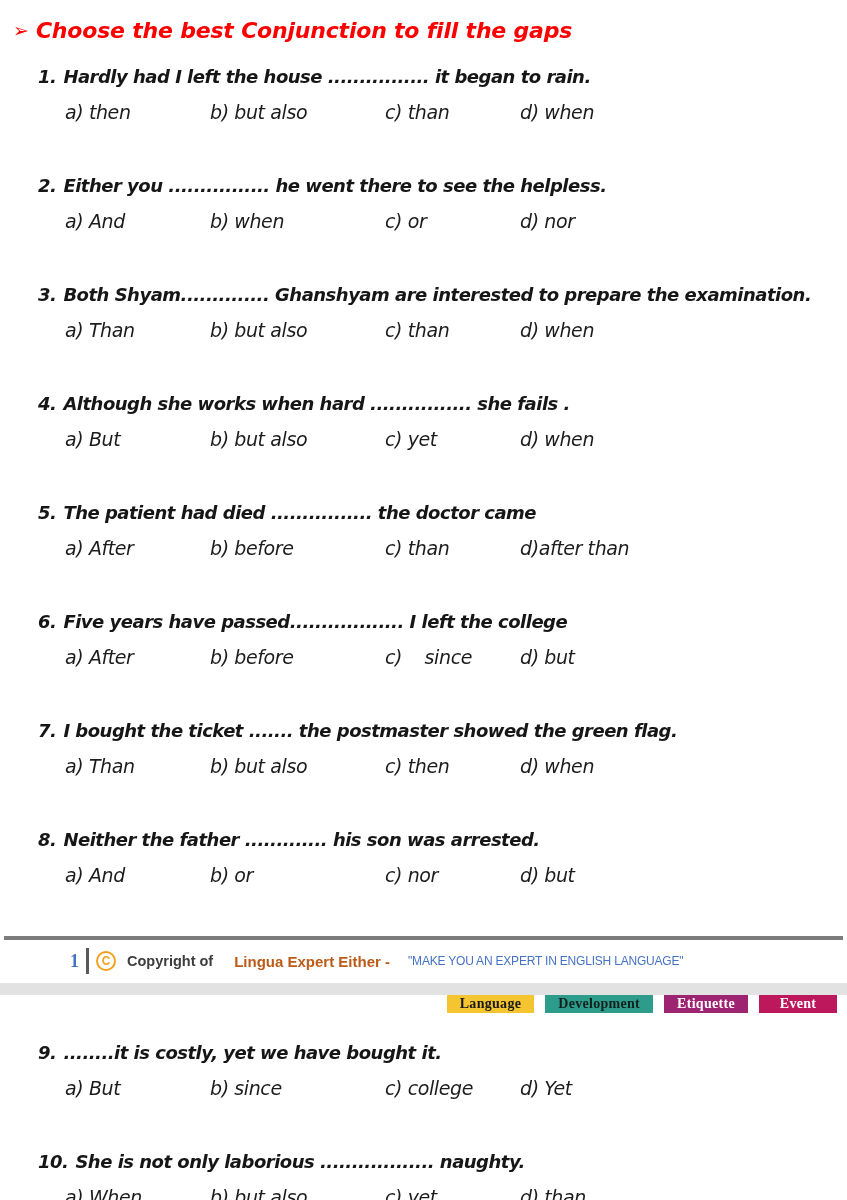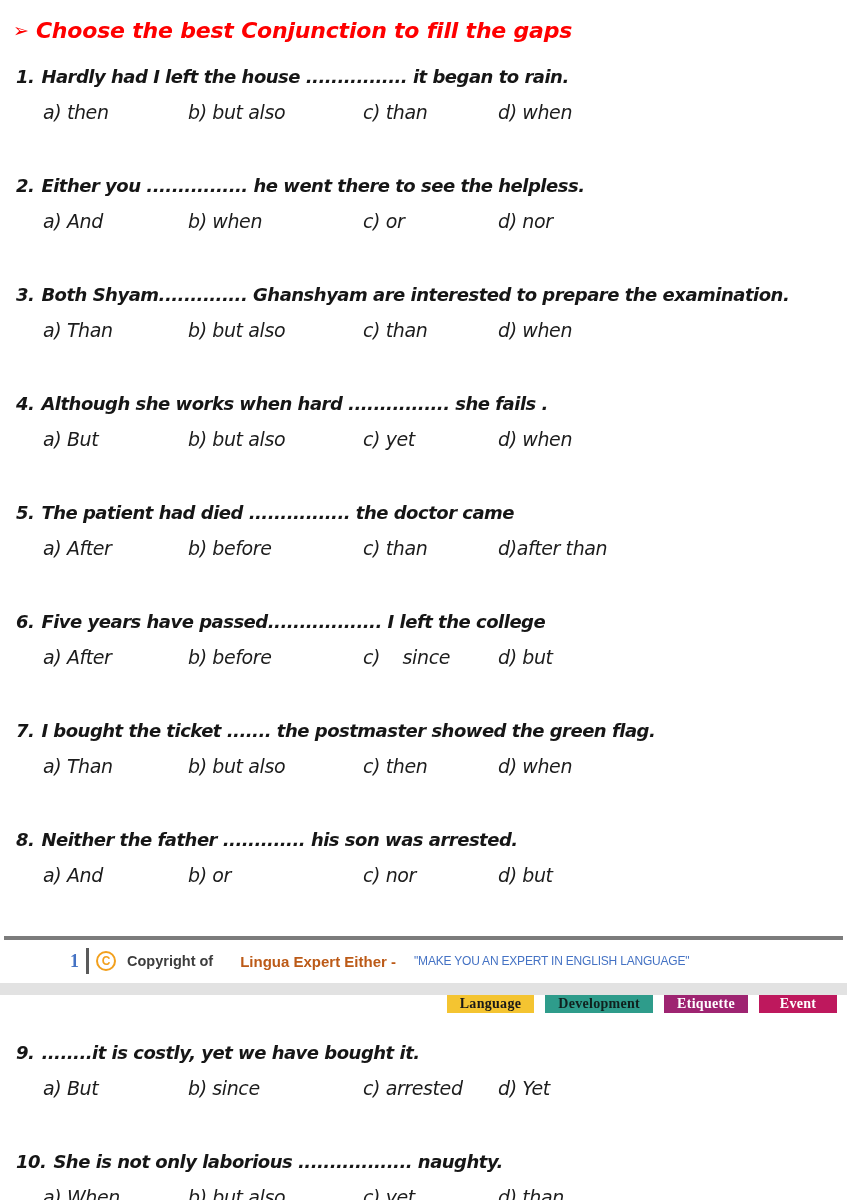--- a/index.html
+++ b/index.html
@@ -26,21 +26,21 @@
   .title-text {
     font-size: 22px;
     line-height: 30px;
     font-weight: bold;
     font-style: italic;
     letter-spacing: -0.2px;
   }
 
   
   .questions { margin-top: 18px; }
-  .question { padding-left: 16px; margin-bottom: 48px; overflow: hidden; }
+  .question { padding-left: 38px; margin-bottom: 48px; overflow: hidden; }
   .q-line {
     font-size: 18px;
     line-height: 26px;
     font-weight: bold;
     font-style: italic;
     letter-spacing: -0.5px;
     white-space: nowrap;
     color: #161616;
   }
   .q-num { display: inline-block; margin-right: 7px; }
@@ -98,21 +98,21 @@
     display: inline-flex;
     align-items: center;
     justify-content: center;
     margin-right: 11px;
     flex: none;
   }
   .copyright-prefix {
     color: #3d3d3d;
     font-weight: bold;
     font-size: 14.5px;
-    margin-right: 27px;
+    margin-right: 21px;
   }
   .brand {
     color: #bc5a17;
     font-weight: bold;
     font-size: 15px;
     margin-right: 18px;
   }
   .tagline {
     color: #4472c4;
     font-size: 12px;
@@ -271,21 +271,21 @@
       <span class="tab" style="background: #be185d; color: rgb(255, 255, 255);">Event</span>
     </div>
   <div class="questions questions-p2" id="questions-page-2">
       <div class="question">
     <div class="q-line">
       <span class="q-num">9.</span><span class="q-text">........it is costly, yet we have bought it.</span>
     </div>
     <div class="q-options">
       <span class="opt opt-a">a) But</span>
       <span class="opt opt-b">b) since</span>
-      <span class="opt opt-c">c) arrested</span>
+      <span class="opt opt-c">c) college</span>
       <span class="opt opt-d">d) Yet</span>
     </div>
   </div>
       <div class="question">
     <div class="q-line">
       <span class="q-num">10.</span><span class="q-text">She is not only laborious .................. naughty.</span>
     </div>
     <div class="q-options">
       <span class="opt opt-a">a) When</span>
       <span class="opt opt-b">b) but also</span>

